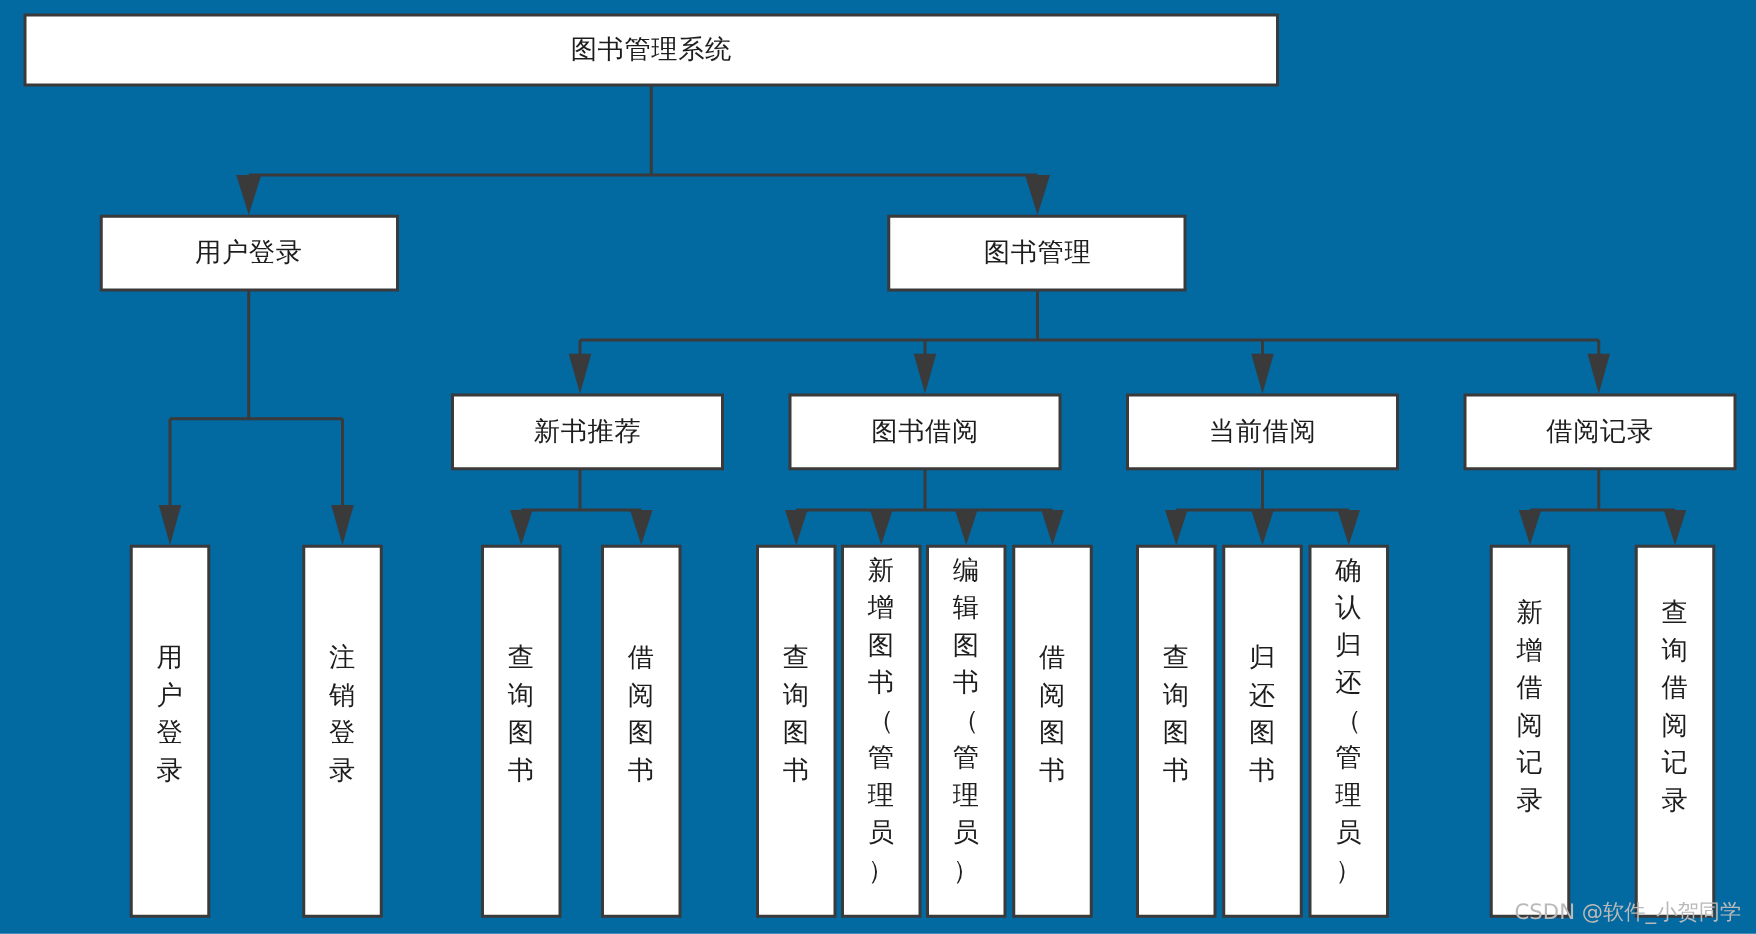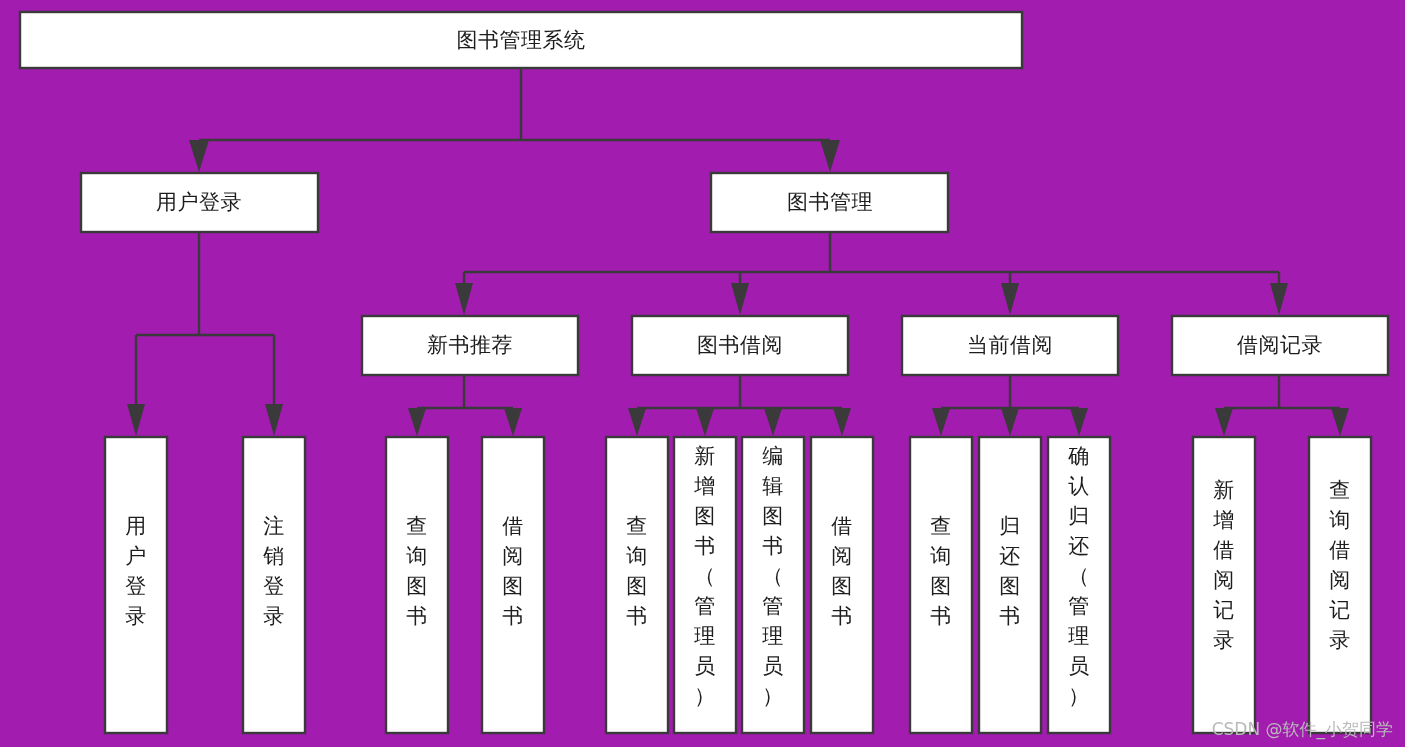--- a/index.html
+++ b/index.html
@@ -10,21 +10,21 @@
   body {
     width: 1405px;
     height: 747px;
     font-family: "DejaVu Sans", "Liberation Sans", sans-serif;
     overflow: hidden;
   }
   #diagram-root {
     position: relative;
     width: 1405px;
     height: 747px;
-    background: #a21caf;
+    background: #0369a1;
   }
   svg.flow {
     position: absolute;
     left: 0;
     top: 0;
     width: 1405px;
     height: 747px;
   }
   .node-box {
     fill: #ffffff;

